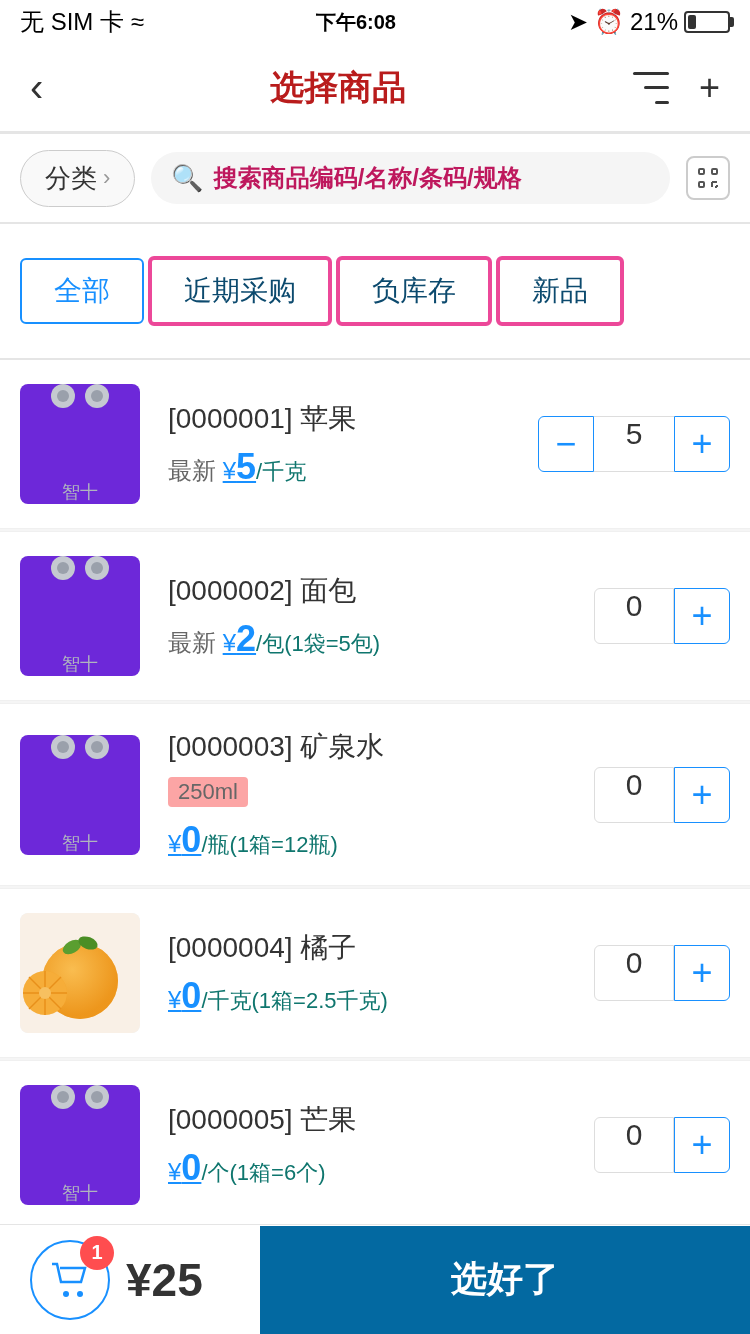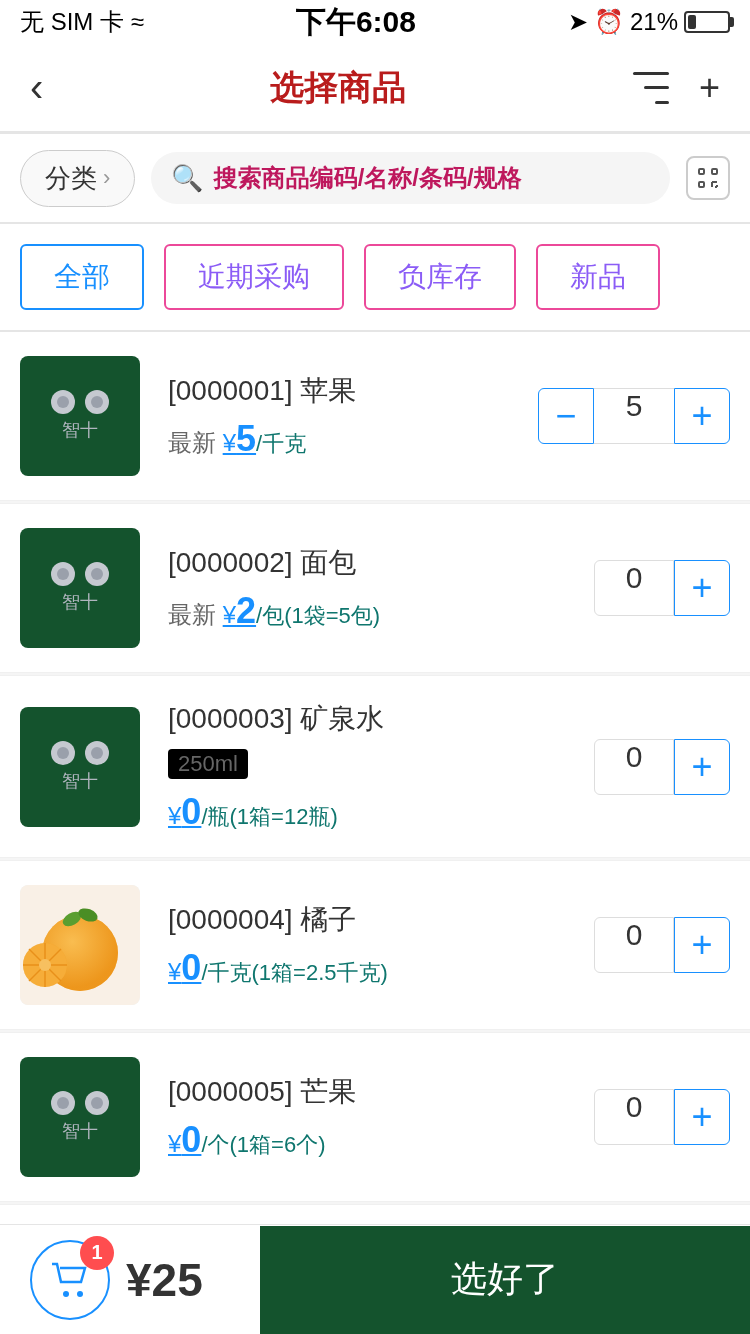--- a/index.html
+++ b/index.html
@@ -18,21 +18,21 @@
       background: #fff;
       height: 44px;
       display: flex;
       align-items: center;
       justify-content: space-between;
       padding: 0 20px;
       font-size: 24px;
       font-weight: 500;
     }
     .status-left { display: flex; align-items: center; gap: 8px; }
-    .status-center { font-size: 30px; font-weight: 600; }
+    .status-center { font-size: 20px; font-weight: 600; }
     .status-right { display: flex; align-items: center; gap: 6px; font-size: 24px; }
     .battery-icon {
       width: 46px; height: 22px; border: 2px solid #333; border-radius: 4px;
       position: relative; display: inline-flex; align-items: center; padding: 2px;
     }
     .battery-icon::after {
       content: ''; position: absolute; right: -6px; top: 50%; transform: translateY(-50%);
       width: 4px; height: 10px; background: #333; border-radius: 0 2px 2px 0;
     }
     .battery-fill { width: 21%; height: 100%; background: #333; border-radius: 2px; }
@@ -98,37 +98,37 @@
       border: 2px solid #ccc; border-radius: 8px;
       display: flex; align-items: center; justify-content: center;
       font-size: 26px; color: #555;
     }
 
     
     .tabs-row {
       background: #fff;
       display: flex;
       align-items: center;
-      padding: 20px 20px;
-      gap: 20px;
+      padding: 32px 20px;
+      gap: 4px;
       border-bottom: 2px solid #e5e5e5;
     }
     .tab-item {
       padding: 12px 32px;
       border-radius: 6px;
       font-size: 28px;
       cursor: pointer;
       border: 1px solid transparent;
     }
     .tab-item.active {
       border: 2px solid #1890ff;
       color: #1890ff;
       background: #fff;
     }
-    .tab-item.inactive { color: #8b5cf6; background: #fff; border: 2px solid #ec4899; }
+    .tab-item.inactive { color: #0c4a6e; background: #fff; border: 4px solid #ec4899; }
 
     
     .product-list { background: #f5f5f5; }
     .product-item {
       background: #fff;
       display: flex;
       align-items: center;
       padding: 24px 20px;
       margin-bottom: 2px;
       border-bottom: 1px solid #f0f0f0;
@@ -137,39 +137,39 @@
     .product-image {
       width: 120px; height: 120px;
       border-radius: 8px;
       background: #f0f0f0;
       flex-shrink: 0;
       overflow: hidden;
       display: flex; align-items: center; justify-content: center;
     }
     .owl-placeholder {
       width: 100%; height: 100%;
-      background: #14532d;
-      display: flex; flex-direction: column; align-items: center; justify-content: center;
+      background: #6d28d9;
+      display: flex; flex-direction: column; align-items: center; justify-content: space-between;
     }
     .owl-eyes {
       display: flex; gap: 10px; margin-bottom: 4px;
     }
     .owl-eye {
       width: 24px; height: 24px; border-radius: 50%;
       background: #c5c9d0;
       display: flex; align-items: center; justify-content: center;
     }
     .owl-pupil { width: 12px; height: 12px; border-radius: 50%; background: #9aa0ab; }
     .owl-brand { font-size: 18px; color: #b0b5be; font-weight: 500; }
     .product-info {
       flex: 1;
       padding: 0 28px;
     }
     .product-name { font-size: 28px; color: #333; font-weight: 500; margin-bottom: 8px; }
-    .product-spec { font-size: 22px; color: #666; background: #000000; 
+    .product-spec { font-size: 22px; color: #666; background: #fca5a5; 
       display: inline-block; padding: 2px 10px; border-radius: 4px; margin-bottom: 6px; }
     .product-price { font-size: 24px; color: #666; }
     .price-value { font-size: 36px; color: #1890ff; font-weight: 700; }
     .price-symbol { font-size: 24px; color: #1890ff; }
     .price-underline { text-decoration: underline; color: #1890ff; }
     .price-unit { font-size: 22px; color: #0f766e; }
     .product-qty {
       display: flex; align-items: center; gap: 0;
       flex-shrink: 0;
     }
@@ -221,24 +221,24 @@
       position: absolute; top: -6px; right: -6px;
       width: 34px; height: 34px; border-radius: 50%;
       background: #ff4d4f; color: #fff;
       font-size: 20px; display: flex; align-items: center; justify-content: center;
       font-weight: 700;
     }
     .cart-total { font-size: 46px; color: #333; font-weight: 600; }
     .confirm-btn {
       flex: 1;
       height: 108px;
-      background: #14532d;
+      background: #0369a1;
       border: none;
       font-size: 36px; color: #fff;
-      font-weight: 400; cursor: pointer;
+      font-weight: 700; cursor: pointer;
       display: flex; align-items: center; justify-content: center;
     }
   </style>
 </head>
 <body>
 
 <div class="status-bar">
   <div class="status-left">
     <span>无 SIM 卡 ≈</span>
   </div>

